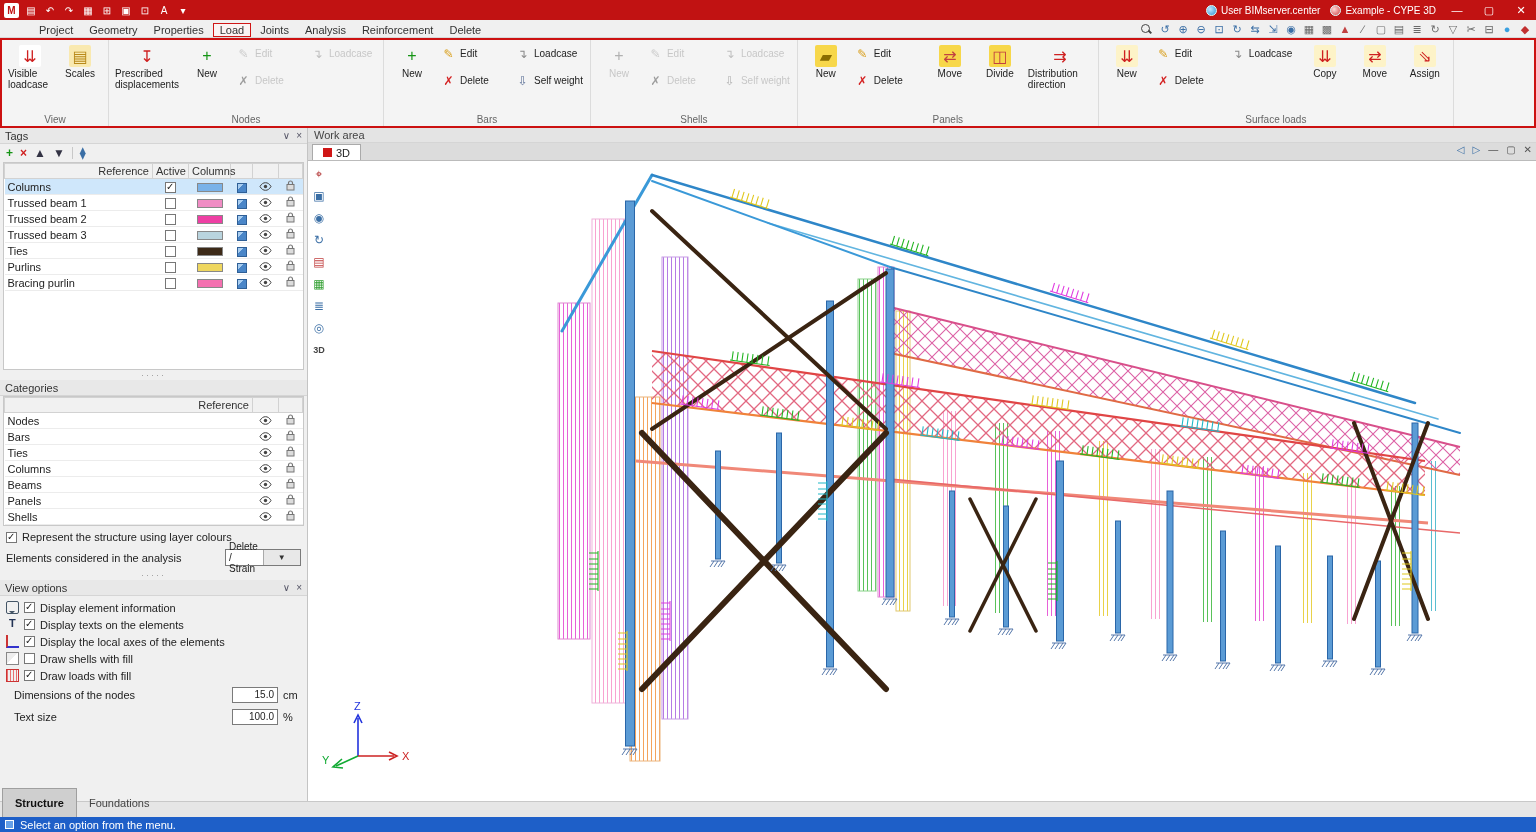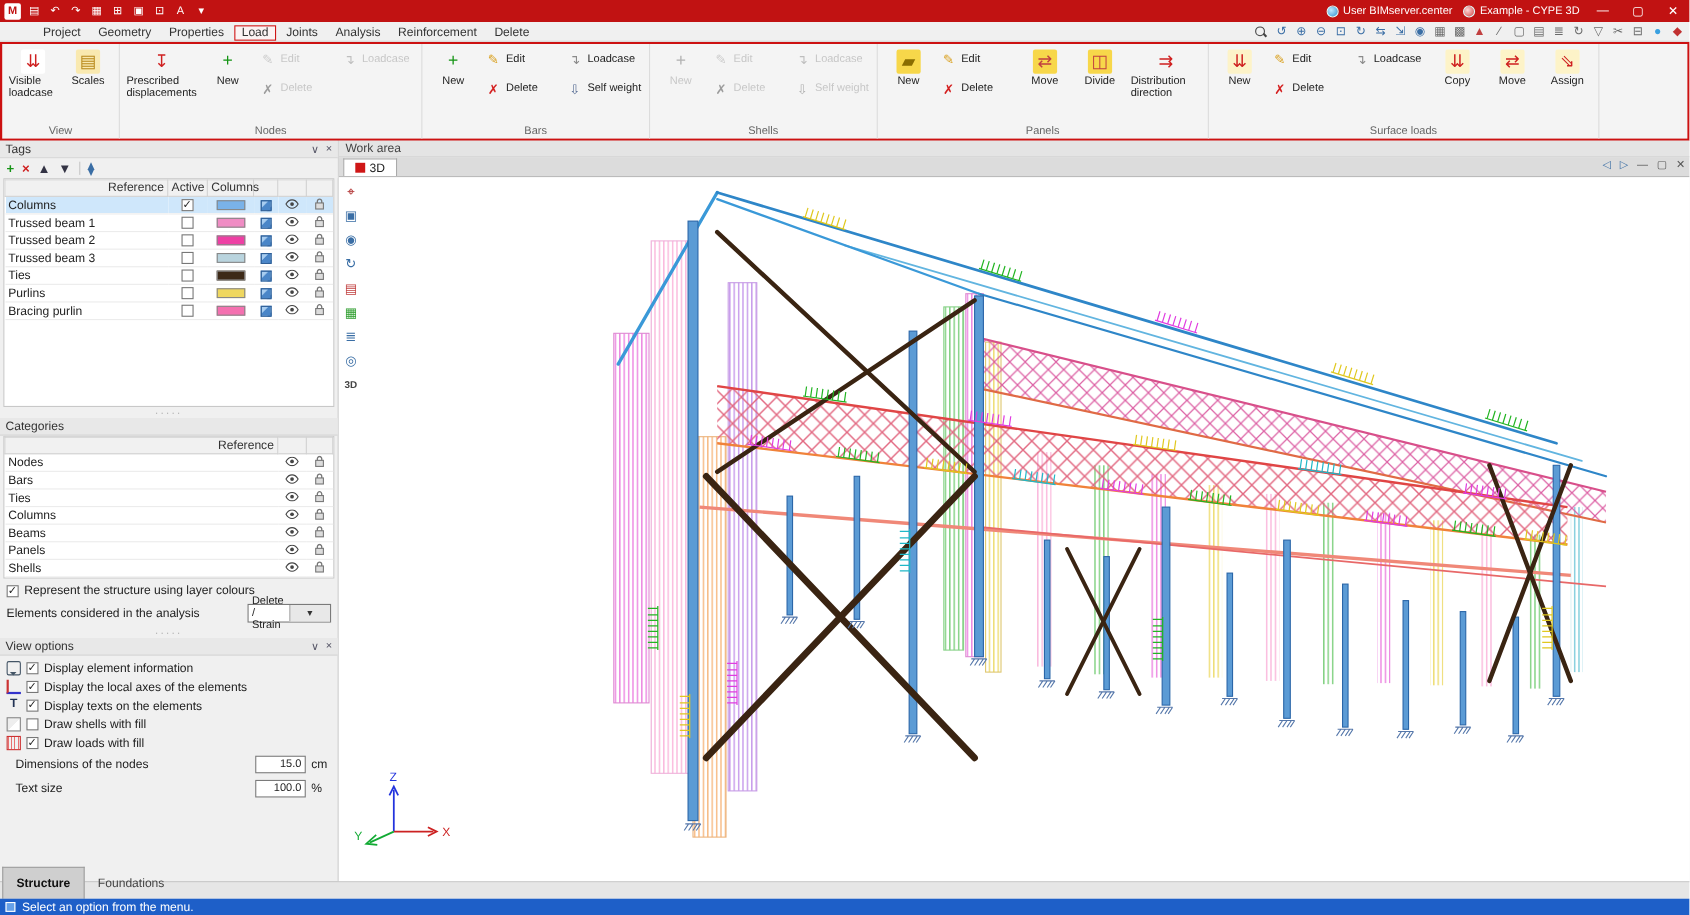--- a/index.html
+++ b/index.html
@@ -616,28 +616,28 @@
           <span style="color: rgb(85, 85, 102);">×</span>
         </span>
       </div>
       <div style="padding-top:3px">
           <div class="vo-row">
             <span class="mini info-bubble-icon"></span>
             <span class="cb checked"></span>
             <span class="vo-label">Display element information</span>
           </div>
           <div class="vo-row">
+            <span class="mini text-icon"></span>
+            <span class="cb checked"></span>
+            <span class="vo-label">Display texts on the elements</span>
+          </div>
+          <div class="vo-row">
             <span class="mini axes-icon"></span>
             <span class="cb checked"></span>
             <span class="vo-label">Display the local axes of the elements</span>
-          </div>
-          <div class="vo-row">
-            <span class="mini text-icon"></span>
-            <span class="cb checked"></span>
-            <span class="vo-label">Display texts on the elements</span>
           </div>
           <div class="vo-row">
             <span class="mini shell-fill-icon"></span>
             <span class="cb"></span>
             <span class="vo-label">Draw shells with fill</span>
           </div>
           <div class="vo-row">
             <span class="mini load-fill-icon"></span>
             <span class="cb checked"></span>
             <span class="vo-label">Draw loads with fill</span>

